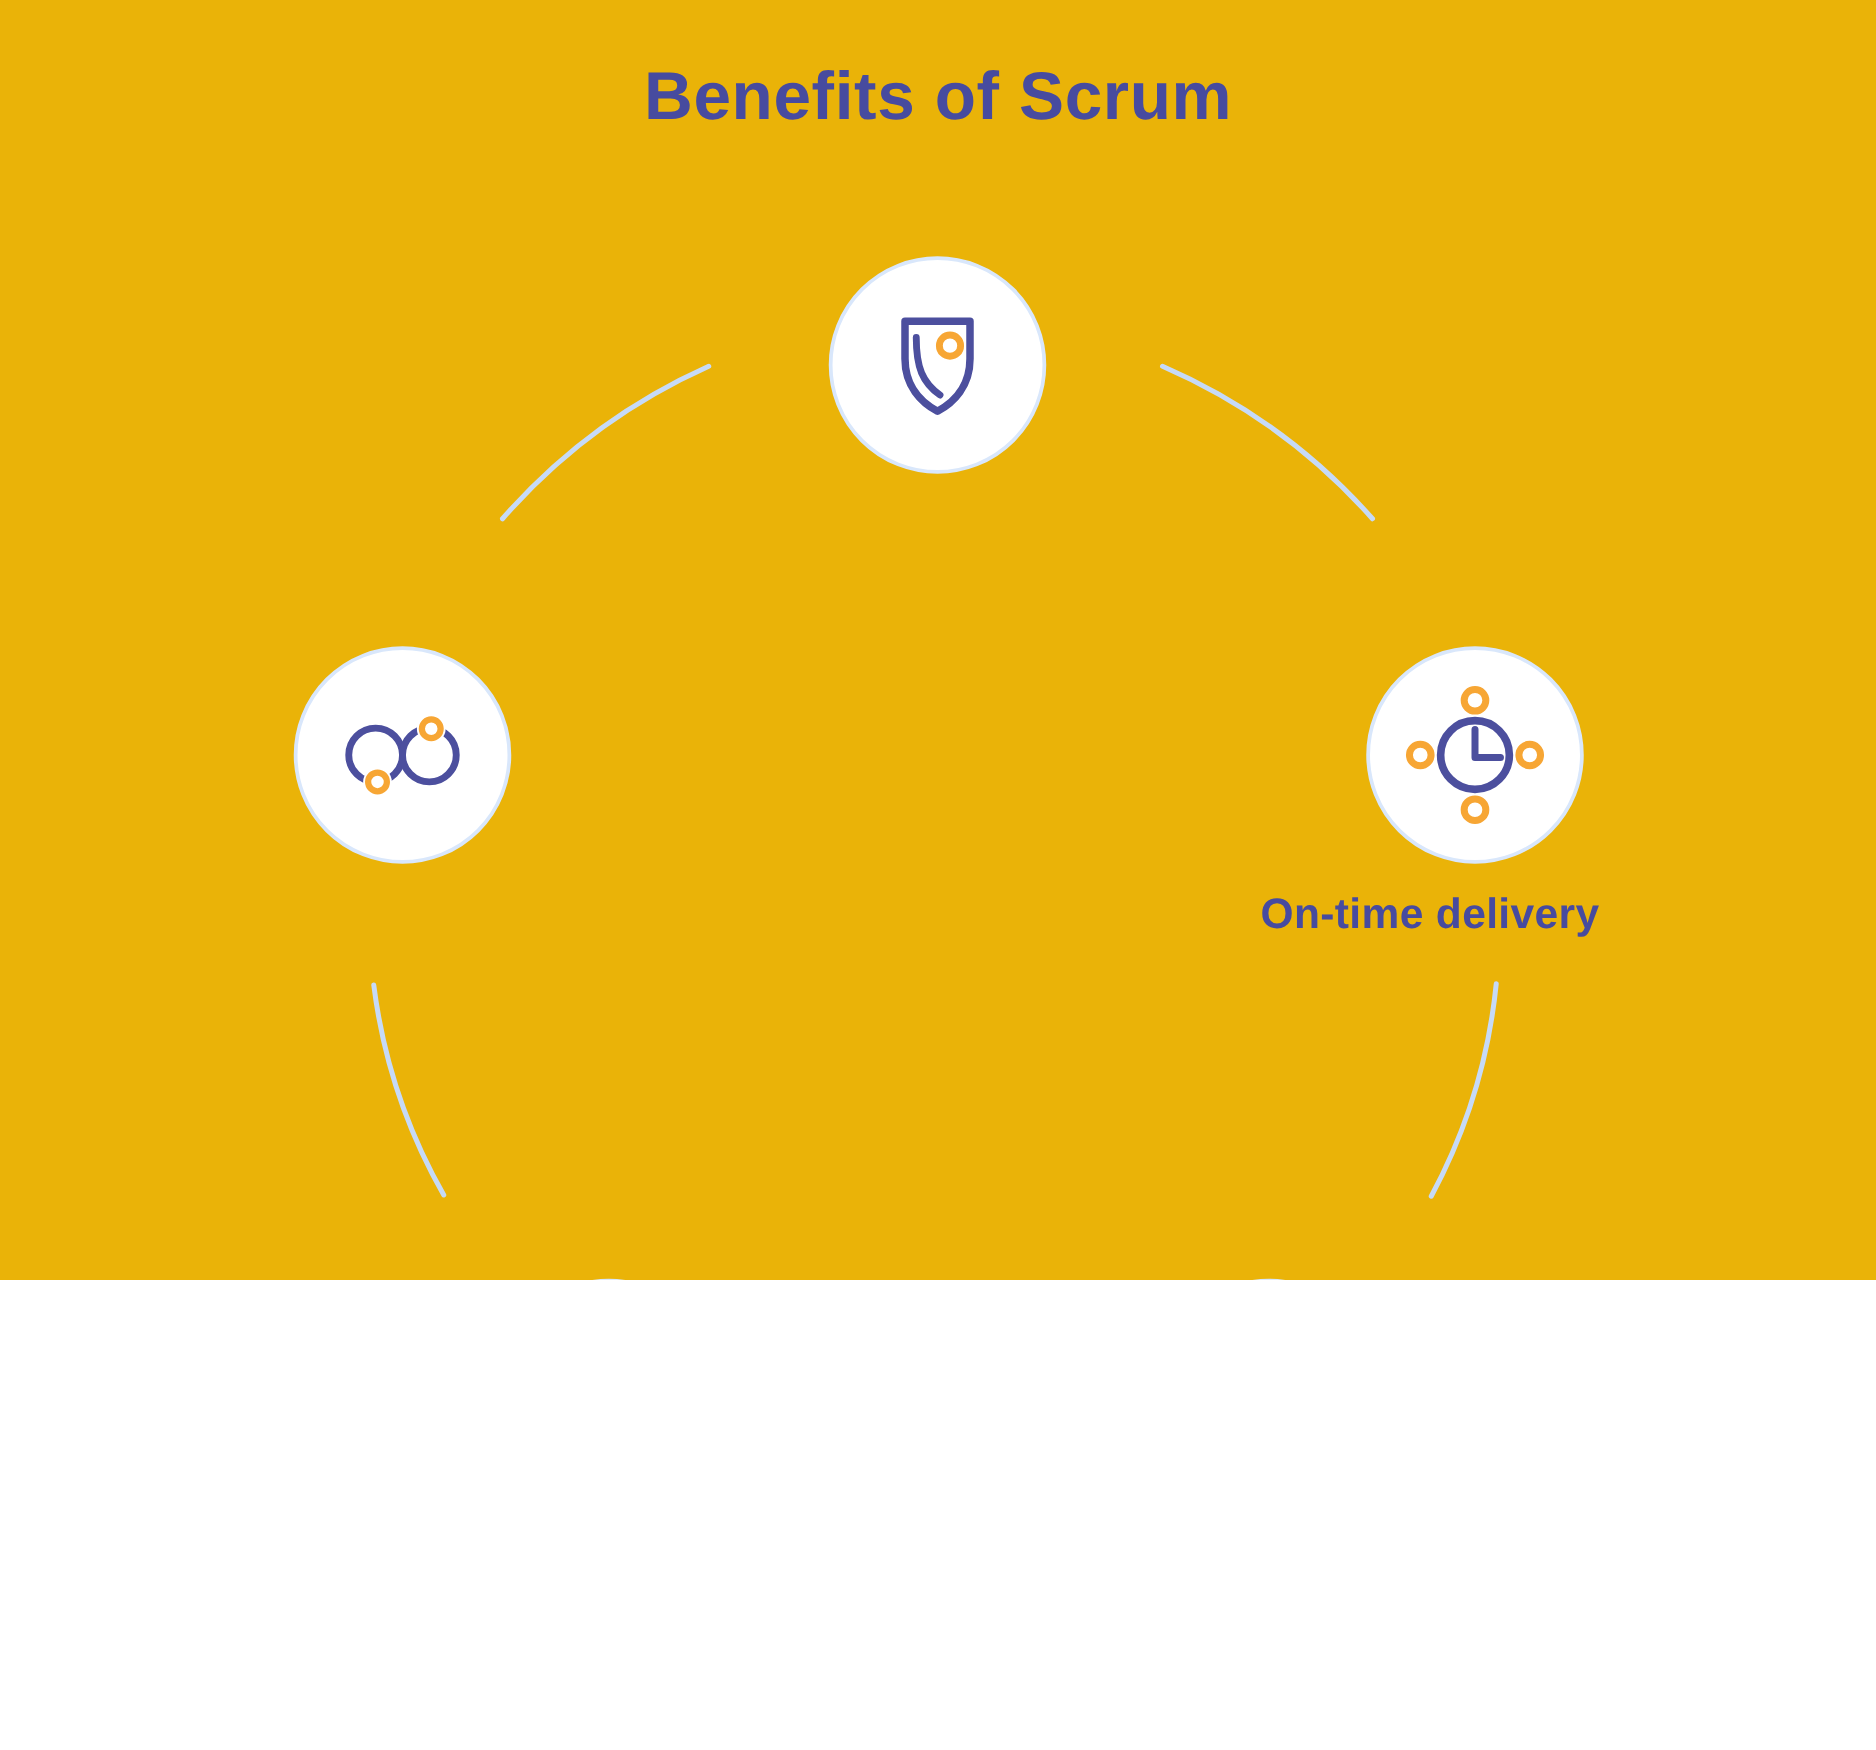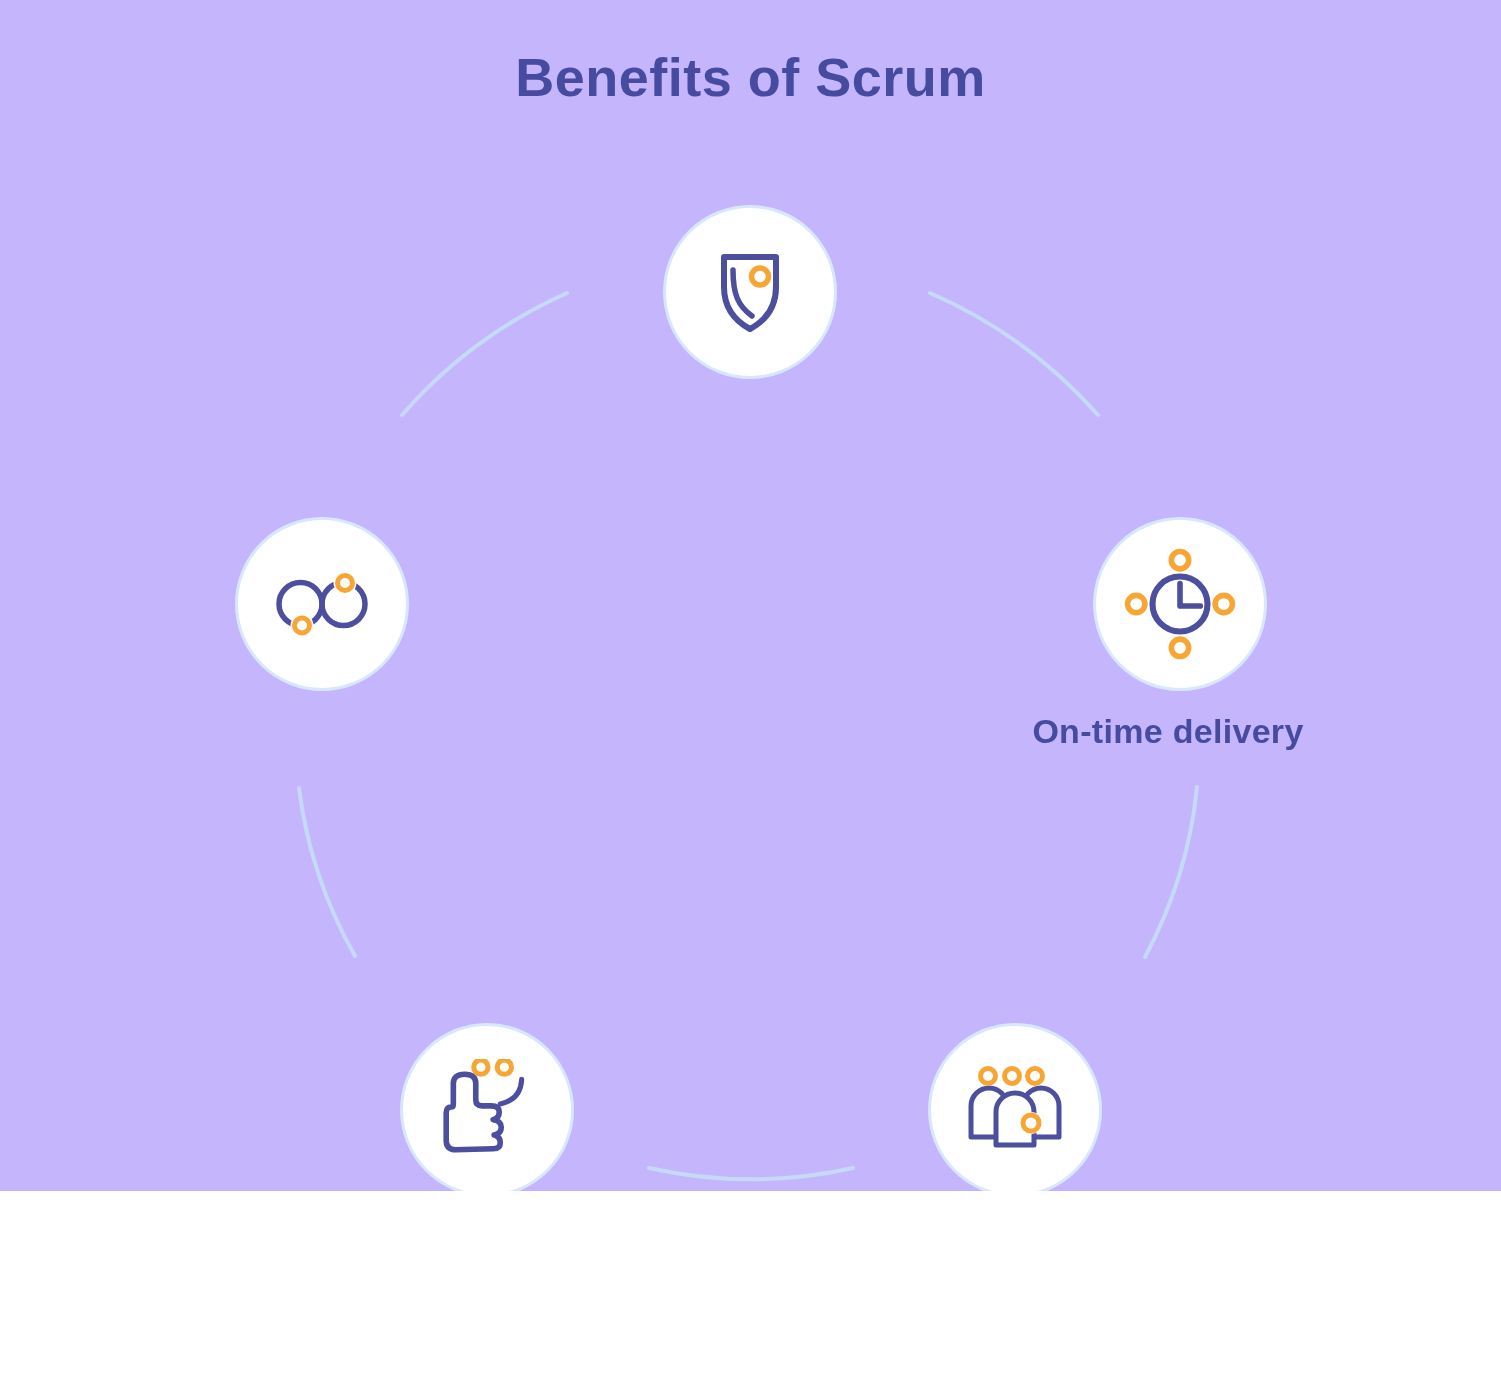--- a/index.html
+++ b/index.html
@@ -4,22 +4,22 @@
 <style>
   html, body {
     margin: 0;
     padding: 0;
     background: #ffffff;
     font-family: "Liberation Sans", "DejaVu Sans", sans-serif;
   }
   .canvas {
     position: relative;
     width: 1501px;
-    height: 1191px;
-    background: #c4b5fd;
+    height: 1024px;
+    background: #eab308;
     overflow: hidden;
   }
   .title {
     position: absolute;
     top: 46px;
     left: 0;
     width: 100%;
     text-align: center;
     font-size: 54px;
     font-weight: bold;
@@ -53,21 +53,21 @@
     width: 400px;
     text-align: center;
     font-size: 34px;
     font-weight: bold;
     line-height: 52px;
     letter-spacing: 0.3px;
     color: #474b9f;
     white-space: pre-line;
   }
   .label-top   { left: 550px; top: 395px; }
-  .label-right { left: 968px; top: 705px; }
+  .label-right { left: 944px; top: 705px; }
   .label-left  { left: 122px; top: 705px; }
   .label-bl    { left: 287px; top: 1210px; }
   .label-br    { left: 815px; top: 1210px; }
   .logo {
     position: absolute;
     left: 1399px;
     top: 1308px;
   }
 </style>
 </head>

